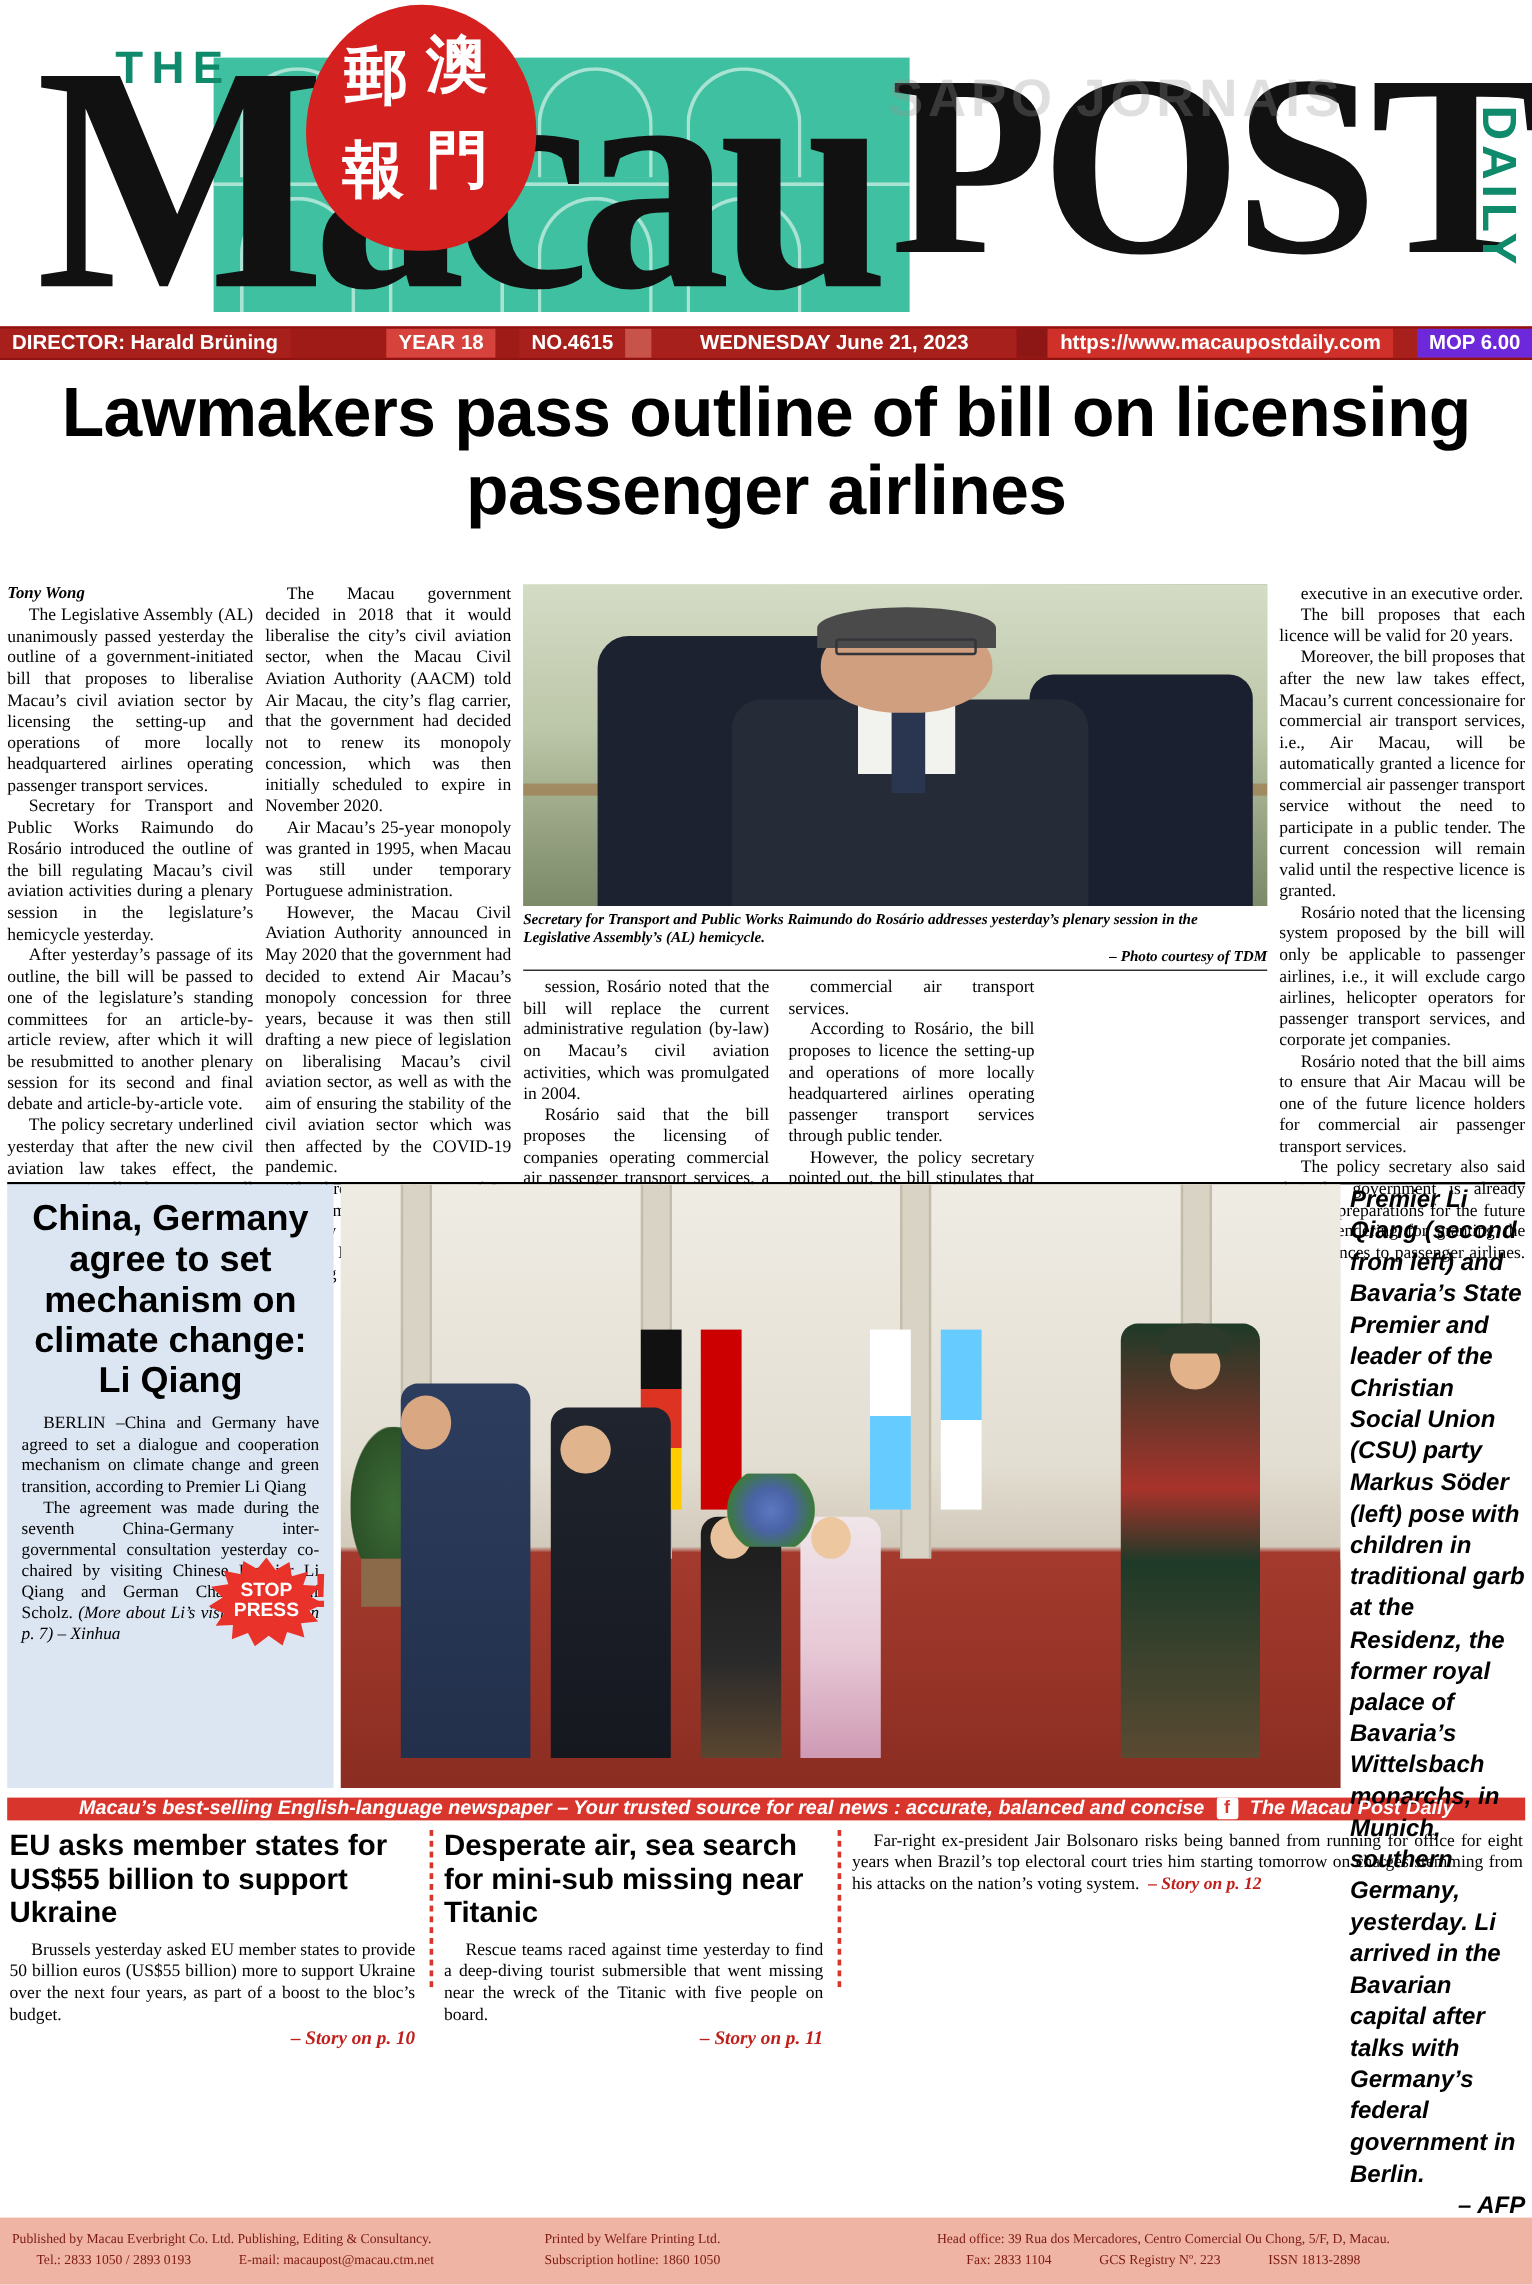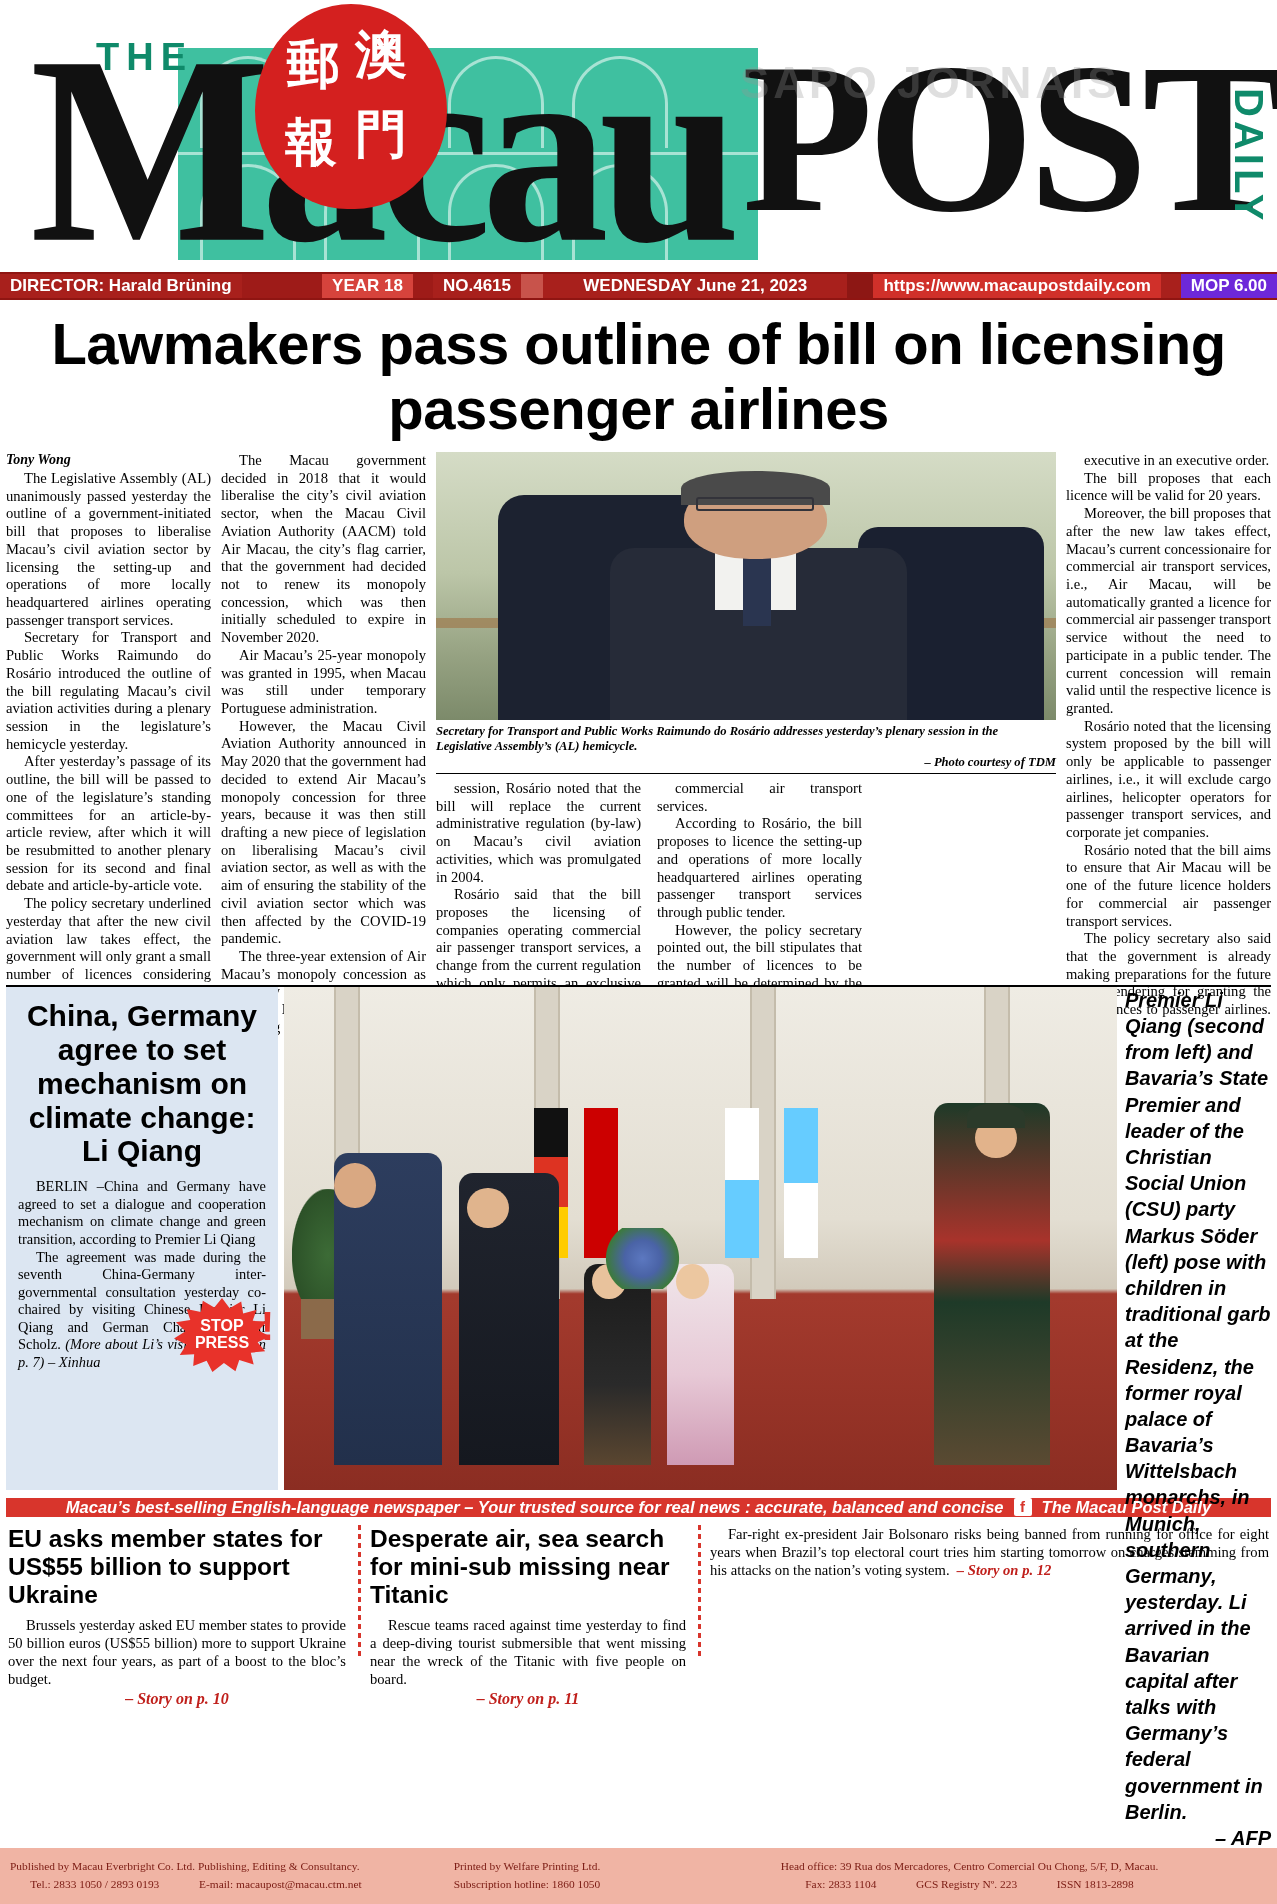--- a/index.html
+++ b/index.html
@@ -131,21 +131,21 @@
     letter-spacing:-0.5px;
   }
 
   
   .main-area {
     display:flex;
     padding:0 6px;
     gap:10px;
     height:525px;
   }
-  .col { width:205px; position:relative; }
+  .col { width:205px; position:relative;margin-top:35px; }
   .col.wide { width:auto; flex:1; }
   .byline {
     font-style:italic; font-weight:bold;
     font-size:14px; margin-bottom:2px;
   }
   p.body {
     margin:0;
     font-size:14.6px;
     line-height:1.215;
     text-align:justify;
@@ -282,21 +282,21 @@
     margin-bottom:7px; color:#000;
   }
   .b3-text {
     margin:0; font-size:14.6px; line-height:1.24;
     text-align:justify; text-indent:18px;
   }
   .b3-story {
     color:#c0201c; font-weight:bold; font-style:italic;
     white-space:nowrap;
   }
-  .b3-story-right { display:block; text-align:center; margin-top:2px; }
+  .b3-story-right { display:block; text-align:right; margin-top:2px; }
 
   
   .footer {
     position:absolute; left:0; bottom:0;
     width:1277px; height:56px;
     background:#f0b4a4;
     color:#7a1a12;
     font-size:11.4px; line-height:1.55;
     display:flex; align-items:center;
     font-family:"Liberation Serif", serif;

